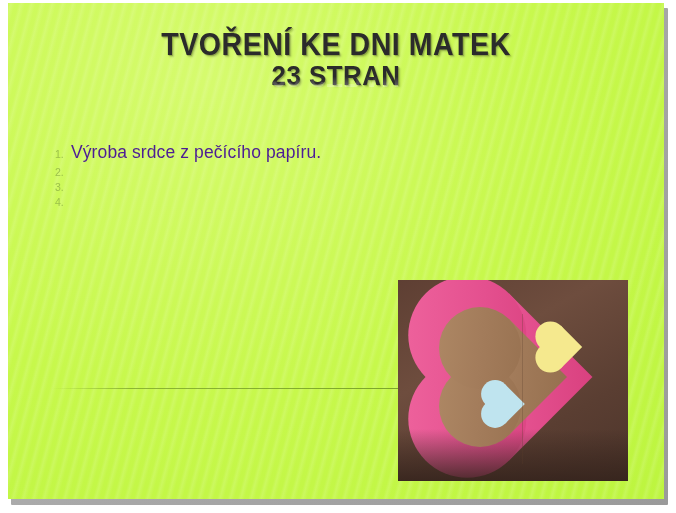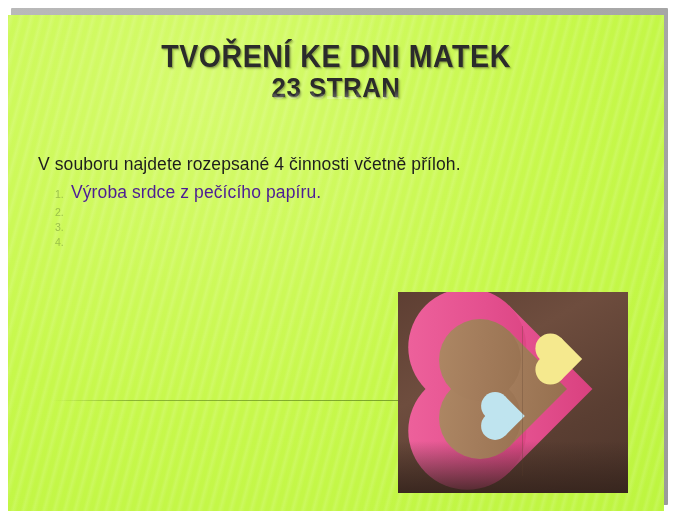--- a/index.html
+++ b/index.html
@@ -23,21 +23,21 @@
   }
   #slide-shadow {
     position: absolute;
     left: 11px; top: 8px;
     width: 657px; height: 497px;
     background: linear-gradient(135deg, #b9b9b9 0%, #a8a8a8 50%, #9a9a9a 100%);
     border-radius: 1px;
   }
   #slide {
     position: absolute;
-    left: 8px; top: 15px;
+    left: 8px; top: 3px;
     width: 656px; height: 496px;
     background: #c9f94e;
     overflow: hidden;
   }
   
   #slide-bg-texture {
     position: absolute;
     left: 0; top: 0; right: 0; bottom: 0;
     background:
       repeating-linear-gradient(
@@ -243,21 +243,20 @@
     <div id="slide-bg-texture"></div>
 
     <div id="title-block">
       <span class="title-line first">TVOŘENÍ KE DNI MATEK</span>
       <span class="title-line second">23 STRAN</span>
       <span class="title-reflection second">23 STRAN</span>
     </div>
 
     <div id="body-block">
 
-      <div id="intro-line">V souboru najdete rozepsané 4 činnosti včetně příloh.</div>
 
       <ul id="task-list">
 
         <li class="task-item">
           <span class="task-marker">1.</span>
           <span class="task-text">Výroba srdce z pečícího papíru.</span>
         </li>
 
         <li class="task-item">
           <span class="task-marker">2.</span>

